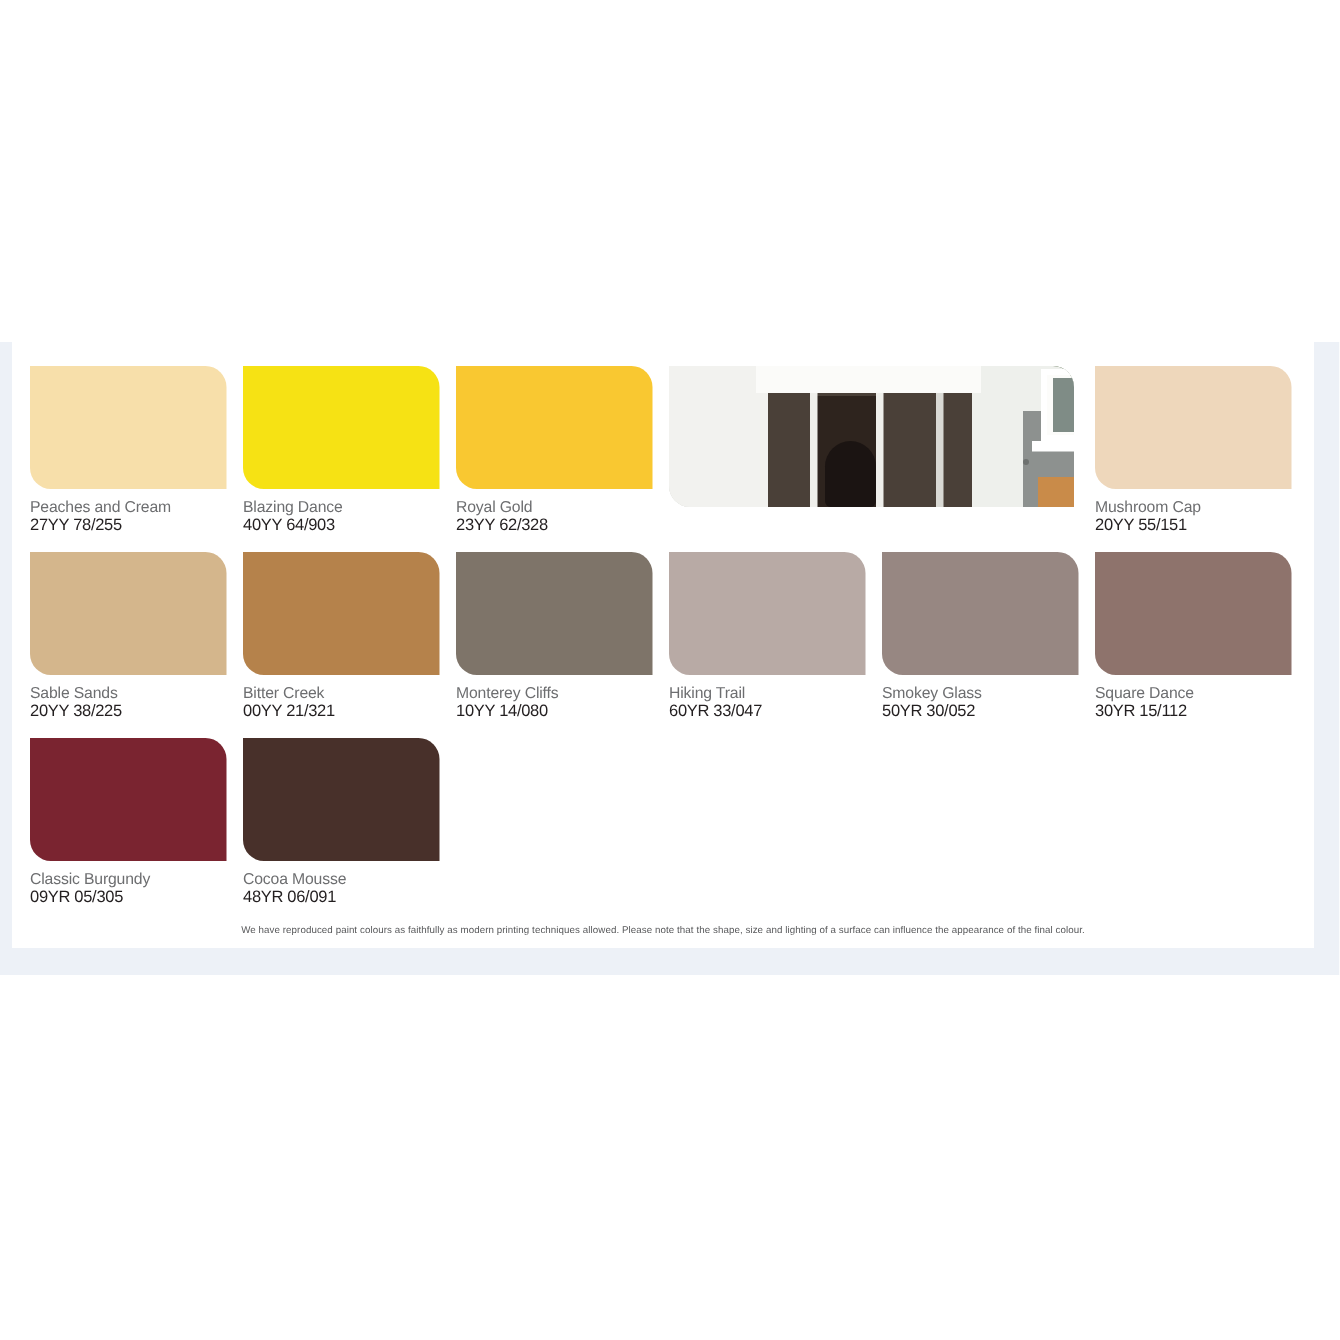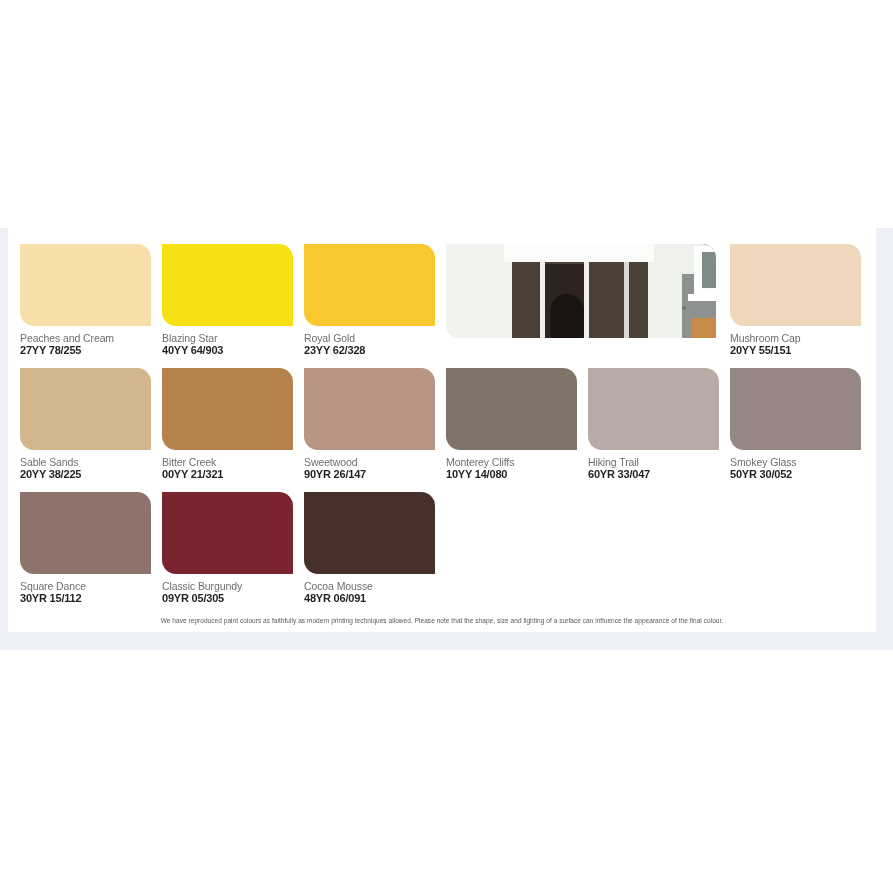--- a/index.html
+++ b/index.html
@@ -96,21 +96,21 @@
     letter-spacing: -0.1px;
     white-space: nowrap;
   }
 
   .swatch-code {
     position: absolute;
     left: 0;
     top: 100px;
     font-size: 11px;
     line-height: 13px;
-    font-weight: bold;
+    font-weight: normal;
     color: #231f20;
     letter-spacing: -0.2px;
     white-space: nowrap;
   }
 
   
   .photo-cell { grid-column: span 2; }
 
   
   #disclaimer {
@@ -163,21 +163,21 @@
 
       <div id="swatch-grid">
 
         <div class="swatch-cell">
           <div class="swatch-chip" id="chip-0" style="background: rgb(247, 223, 170);"></div>
           <div class="swatch-name">Peaches and Cream</div>
           <div class="swatch-code">27YY 78/255</div>
         </div>
         <div class="swatch-cell">
           <div class="swatch-chip" id="chip-1" style="background: rgb(246, 226, 20);"></div>
-          <div class="swatch-name">Blazing Star</div>
+          <div class="swatch-name">Blazing Dance</div>
           <div class="swatch-code">40YY 64/903</div>
         </div>
         <div class="swatch-cell">
           <div class="swatch-chip" id="chip-2" style="background: rgb(249, 200, 49);"></div>
           <div class="swatch-name">Royal Gold</div>
           <div class="swatch-code">23YY 62/328</div>
         </div>
         <div class="swatch-cell photo-cell">
           <div class="swatch-photo" aria-label="modern house exterior with sliding glass doors, white window and tropical foliage">
             <div class="photo-scene">
@@ -216,25 +216,20 @@
           <div class="swatch-chip" id="chip-6" style="background: rgb(212, 182, 140);"></div>
           <div class="swatch-name">Sable Sands</div>
           <div class="swatch-code">20YY 38/225</div>
         </div>
         <div class="swatch-cell">
           <div class="swatch-chip" id="chip-7" style="background: rgb(181, 130, 75);"></div>
           <div class="swatch-name">Bitter Creek</div>
           <div class="swatch-code">00YY 21/321</div>
         </div>
         <div class="swatch-cell">
-          <div class="swatch-chip" id="chip-8" style="background: rgb(184, 149, 132);"></div>
-          <div class="swatch-name">Sweetwood</div>
-          <div class="swatch-code">90YR 26/147</div>
-        </div>
-        <div class="swatch-cell">
           <div class="swatch-chip" id="chip-9" style="background: rgb(126, 116, 105);"></div>
           <div class="swatch-name">Monterey Cliffs</div>
           <div class="swatch-code">10YY 14/080</div>
         </div>
 
         <div class="swatch-cell">
           <div class="swatch-chip" id="chip-10" style="background: rgb(184, 170, 165);"></div>
           <div class="swatch-name">Hiking Trail</div>
           <div class="swatch-code">60YR 33/047</div>
         </div>

